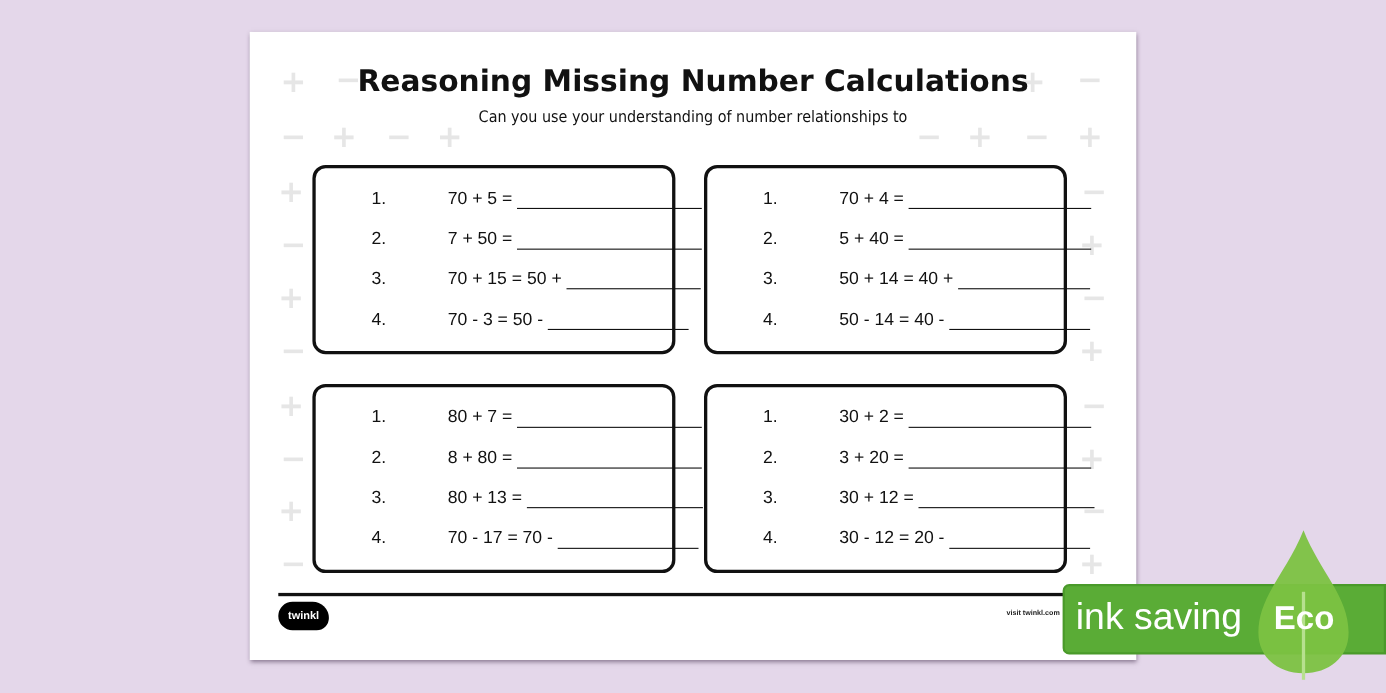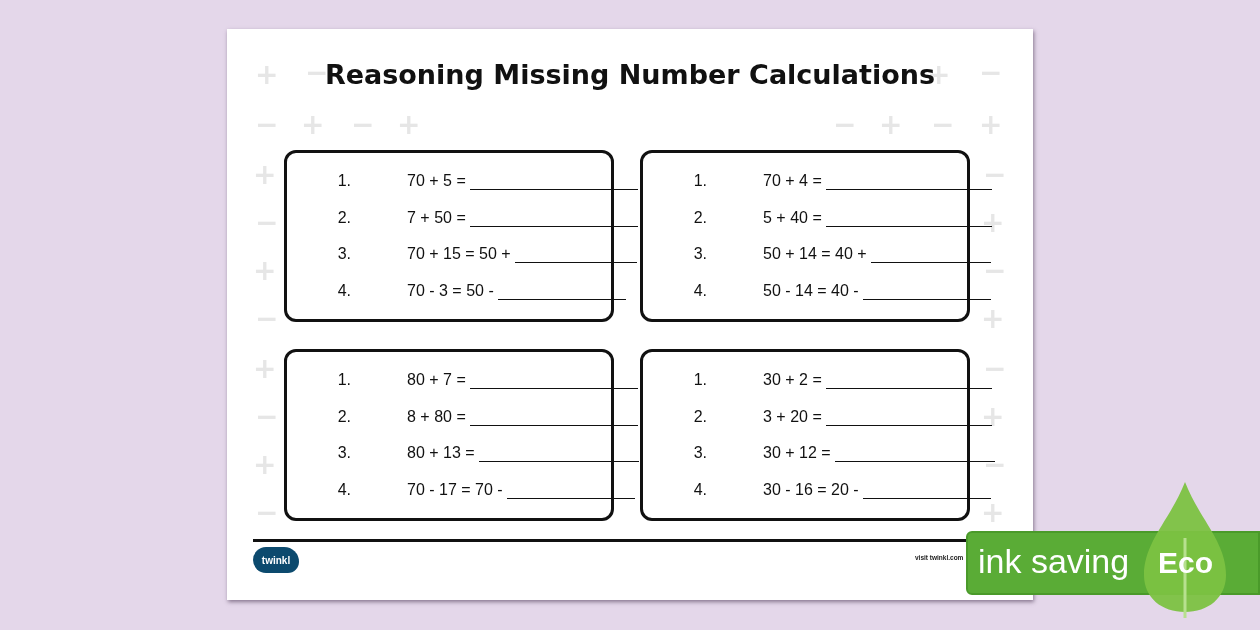--- a/index.html
+++ b/index.html
@@ -36,21 +36,21 @@
     font-family: "Liberation Sans", sans-serif; font-size: 16px; color: #111;
   }
   .q .num { width: 24px; text-align: right; margin-right: 8px; }
   .q .expr { white-space: pre; margin-right: 4px; margin-left: 48px; }
   .q .blank { border-bottom: 1.5px solid #111; height: 18px; flex: none; }
   .footer-line {
     position: absolute; left: 26px; top: 510px; width: 760px; height: 3px; background: #111;
   }
   .logo {
     position: absolute; left: 26px; top: 518px; width: 46px; height: 26px;
-    background: #0c4a6e; border-radius: 14px 16px 12px 14px;
+    background: #000000; border-radius: 14px 16px 12px 14px;
     color: #fff; font-family: "Liberation Sans", sans-serif; font-size: 10px; font-weight: bold;
     display: flex; align-items: center; justify-content: center;
   }
   .visit {
     position: absolute; left: 688px; top: 525px; font-family: "Liberation Sans", sans-serif;
     font-size: 6.5px; font-weight: bold; color: #222;
   }
   .eco-banner {
     position: absolute; left: 966px; top: 531px; width: 294px; height: 64px;
     background: #5aac36; border-radius: 6px 0 0 6px;
@@ -95,20 +95,21 @@
   <span class="deco plus" style="left:754px;top:180px;">+</span>
   <span class="deco minus" style="left:756px;top:228px;">−</span>
   <span class="deco plus" style="left:754px;top:276px;">+</span>
   <span class="deco minus" style="left:756px;top:326px;">−</span>
   <span class="deco plus" style="left:754px;top:374px;">+</span>
   <span class="deco minus" style="left:756px;top:422px;">−</span>
   <span class="deco plus" style="left:754px;top:470px;">+</span>
 
   <div class="title">Reasoning Missing Number Calculations</div>
   <div class="subtitle">
+    <div>Can you use your understanding of number relationships to</div>
   </div>
 
   <div class="box" style="left:57px;top:121px;">
     <div class="q" style="top:11px;">
       <span class="num">1.</span>
       <span class="expr">70 + 5 =</span>
       <span class="blank" style="width:168px;"></span>
     </div>
     <div class="q" style="top:48px;">
       <span class="num">2.</span>
@@ -184,21 +185,21 @@
       <span class="expr">3 + 20 =</span>
       <span class="blank" style="width:166px;"></span>
     </div>
     <div class="q" style="top:84px;">
       <span class="num">3.</span>
       <span class="expr">30 + 12 =</span>
       <span class="blank" style="width:160px;"></span>
     </div>
     <div class="q" style="top:121px;">
       <span class="num">4.</span>
-      <span class="expr">30 - 16 = 20 -</span>
+      <span class="expr">30 - 12 = 20 -</span>
       <span class="blank" style="width:128px;"></span>
     </div>
   </div>
 
   <div class="footer-line"></div>
   <div class="logo">twinkl</div>
   <div class="visit">visit twinkl.com</div>
 </div>
 
 <div class="eco-banner"></div>

